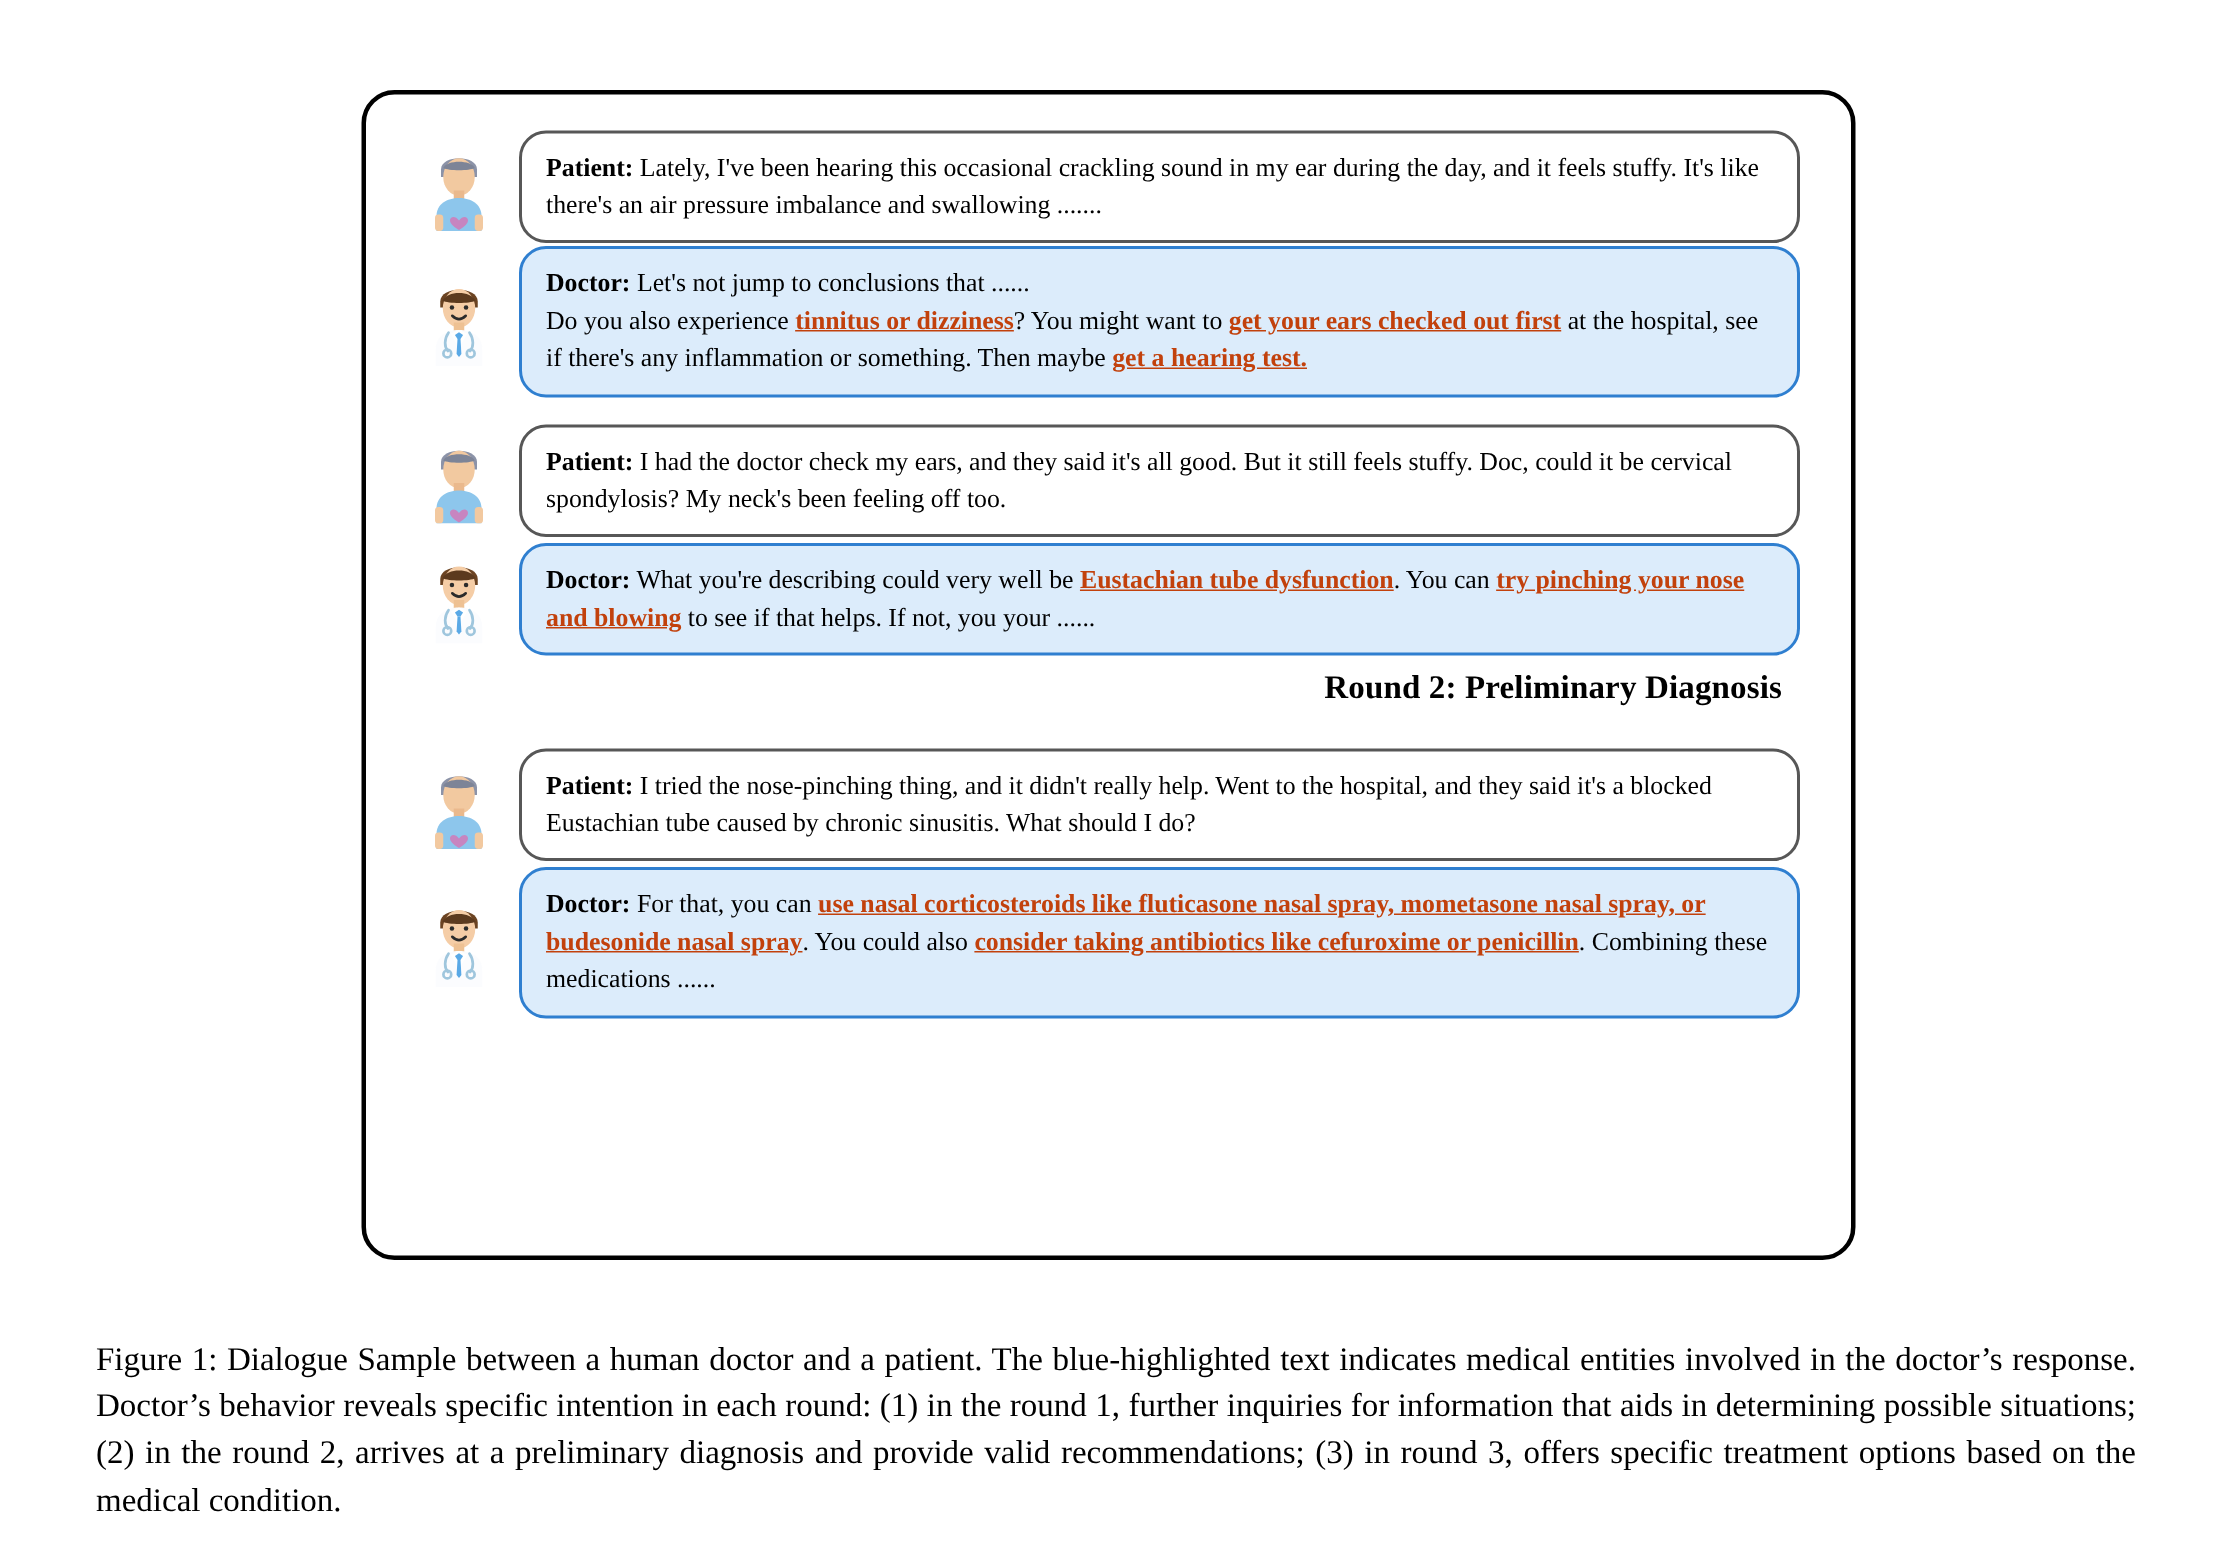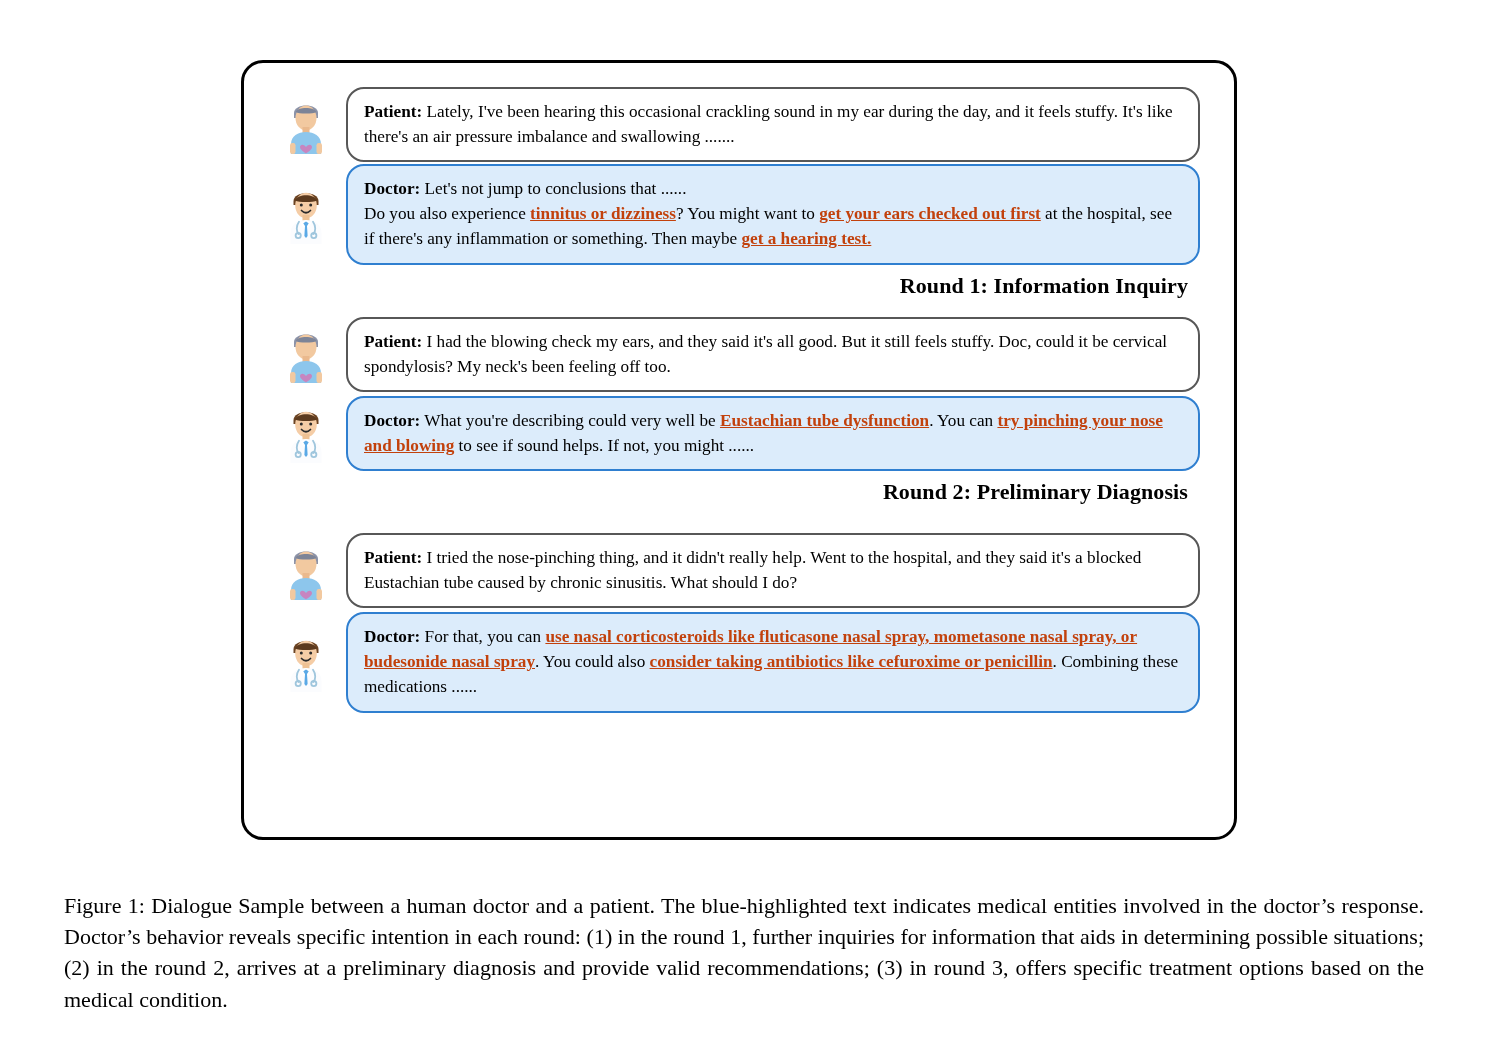--- a/index.html
+++ b/index.html
@@ -164,37 +164,36 @@
                 <path d="M26 37.5 L23.3 39.3 L25 42 L27 42 L28.7 39.3 Z" fill="#5aa9e6"></path>
                 <path d="M25 42 L27 42 L27.6 52 L26 54 L24.4 52 Z" fill="#5aa9e6"></path>
                 <path d="M19 37.8 C16 42, 16.2 47.5, 18.6 50" stroke="#9fc6dd" stroke-width="1.8" fill="none" stroke-linecap="round"></path>
                 <path d="M33 37.8 C36 42, 35.8 47.5, 33.4 50" stroke="#9fc6dd" stroke-width="1.8" fill="none" stroke-linecap="round"></path>
                 <circle cx="18.2" cy="51.6" r="2.6" fill="none" stroke="#9fc6dd" stroke-width="1.8"></circle>
                 <circle cx="33.8" cy="51.6" r="2.6" fill="none" stroke="#9fc6dd" stroke-width="1.8"></circle>
               </svg>
             </div>
             <div class="bubble doctor"><span class="speaker">Doctor:</span><span>  Let's not jump to conclusions that ......</span><br><span>Do you also experience </span><span class="ent">tinnitus or dizziness</span><span>? You might want to </span><span class="ent">get your ears checked out first</span><span> at the hospital, see if there's any inflammation or something. Then maybe </span><span class="ent">get a hearing test.</span></div>
           </div>
-          <div class="round-label">Round 1:  Information Inquiry</div>
         </div>
         <div class="round r2">
           <div class="turn patient-turn">
             <div class="avatar">
               <svg width="52" height="58" viewBox="0 0 52 58">
                 <path d="M14 17 C14 7, 38 7, 38 17 L38 22 L14 22 Z" fill="#8c93a8"></path>
                 <ellipse cx="26" cy="22" rx="10.5" ry="12.5" fill="#f2c9a0"></ellipse>
                 <path d="M15.5 16 C18 10.5, 34 10.5, 36.5 16 C33 18, 19 18, 15.5 16 Z" fill="#7d8497"></path>
                 <rect x="22.5" y="31" width="7" height="8" fill="#eab98d"></rect>
                 <path d="M26 36 C18 36, 11 40, 11 48 L11 58 L41 58 L41 48 C41 40, 34 36, 26 36 Z" fill="#8dc6ec"></path>
                 <rect x="10" y="47" width="5.5" height="11" rx="2.3" fill="#f2c9a0"></rect>
                 <rect x="36.5" y="47" width="5.5" height="11" rx="2.3" fill="#f2c9a0"></rect>
                 <path d="M26 51 C23.6 47.5, 20 48.2, 20 51 C20 53.6, 24 56, 26 57.4 C28 56, 32 53.6, 32 51 C32 48.2, 28.4 47.5, 26 51 Z" fill="#c785c0"></path>
               </svg>
             </div>
-            <div class="bubble patient"><span class="speaker">Patient:</span><span>  I had the blowing check my ears, and they said it's all good. But it still feels stuffy. Doc, could it be cervical spondylosis? My neck's been feeling off too.</span></div>
+            <div class="bubble patient"><span class="speaker">Patient:</span><span>  I had the doctor check my ears, and they said it's all good. But it still feels stuffy. Doc, could it be cervical spondylosis? My neck's been feeling off too.</span></div>
           </div>
           <div class="turn doctor-turn">
             <div class="avatar">
               <svg width="52" height="60" viewBox="0 0 52 60">
                 <path d="M13.5 17 C13.5 6.5, 38.5 6.5, 38.5 17 L38.5 21 L13.5 21 Z" fill="#6b4322"></path>
                 <ellipse cx="26" cy="21.5" rx="10.8" ry="12.8" fill="#f5cda6"></ellipse>
                 <path d="M15 16.5 C18 9.5, 34 9.5, 37 16.5 C33 18.5, 19 18.5, 15 16.5 Z" fill="#5c3a1e"></path>
                 <circle cx="21.3" cy="21" r="1.5" fill="#2b2b2b"></circle>
                 <circle cx="30.7" cy="21" r="1.5" fill="#2b2b2b"></circle>
                 <path d="M21.5 26.5 Q26 31, 30.5 26.5" stroke="#2b2b2b" stroke-width="1.7" fill="none" stroke-linecap="round"></path>
@@ -202,21 +201,21 @@
                 <path d="M26 36 C17.5 36, 10.5 40.5, 10.5 49 L10.5 60 L41.5 60 L41.5 49 C41.5 40.5, 34.5 36, 26 36 Z" fill="#fbfcfe"></path>
                 <path d="M26 36 L20.5 38.5 L26 48 L31.5 38.5 Z" fill="#ffffff"></path>
                 <path d="M26 37.5 L23.3 39.3 L25 42 L27 42 L28.7 39.3 Z" fill="#5aa9e6"></path>
                 <path d="M25 42 L27 42 L27.6 52 L26 54 L24.4 52 Z" fill="#5aa9e6"></path>
                 <path d="M19 37.8 C16 42, 16.2 47.5, 18.6 50" stroke="#9fc6dd" stroke-width="1.8" fill="none" stroke-linecap="round"></path>
                 <path d="M33 37.8 C36 42, 35.8 47.5, 33.4 50" stroke="#9fc6dd" stroke-width="1.8" fill="none" stroke-linecap="round"></path>
                 <circle cx="18.2" cy="51.6" r="2.6" fill="none" stroke="#9fc6dd" stroke-width="1.8"></circle>
                 <circle cx="33.8" cy="51.6" r="2.6" fill="none" stroke="#9fc6dd" stroke-width="1.8"></circle>
               </svg>
             </div>
-            <div class="bubble doctor"><span class="speaker">Doctor:</span><span>  What you're describing could very well be </span><span class="ent">Eustachian tube dysfunction</span><span>. You can </span><span class="ent">try pinching your nose and blowing</span><span> to see if sound helps. If not, you might ......</span></div>
+            <div class="bubble doctor"><span class="speaker">Doctor:</span><span>  What you're describing could very well be </span><span class="ent">Eustachian tube dysfunction</span><span>. You can </span><span class="ent">try pinching your nose and blowing</span><span> to see if that helps. If not, you your ......</span></div>
           </div>
           <div class="round-label">Round 2:  Preliminary Diagnosis</div>
         </div>
         <div class="round r3">
           <div class="turn patient-turn">
             <div class="avatar">
               <svg width="52" height="58" viewBox="0 0 52 58">
                 <path d="M14 17 C14 7, 38 7, 38 17 L38 22 L14 22 Z" fill="#8c93a8"></path>
                 <ellipse cx="26" cy="22" rx="10.5" ry="12.5" fill="#f2c9a0"></ellipse>
                 <path d="M15.5 16 C18 10.5, 34 10.5, 36.5 16 C33 18, 19 18, 15.5 16 Z" fill="#7d8497"></path>

